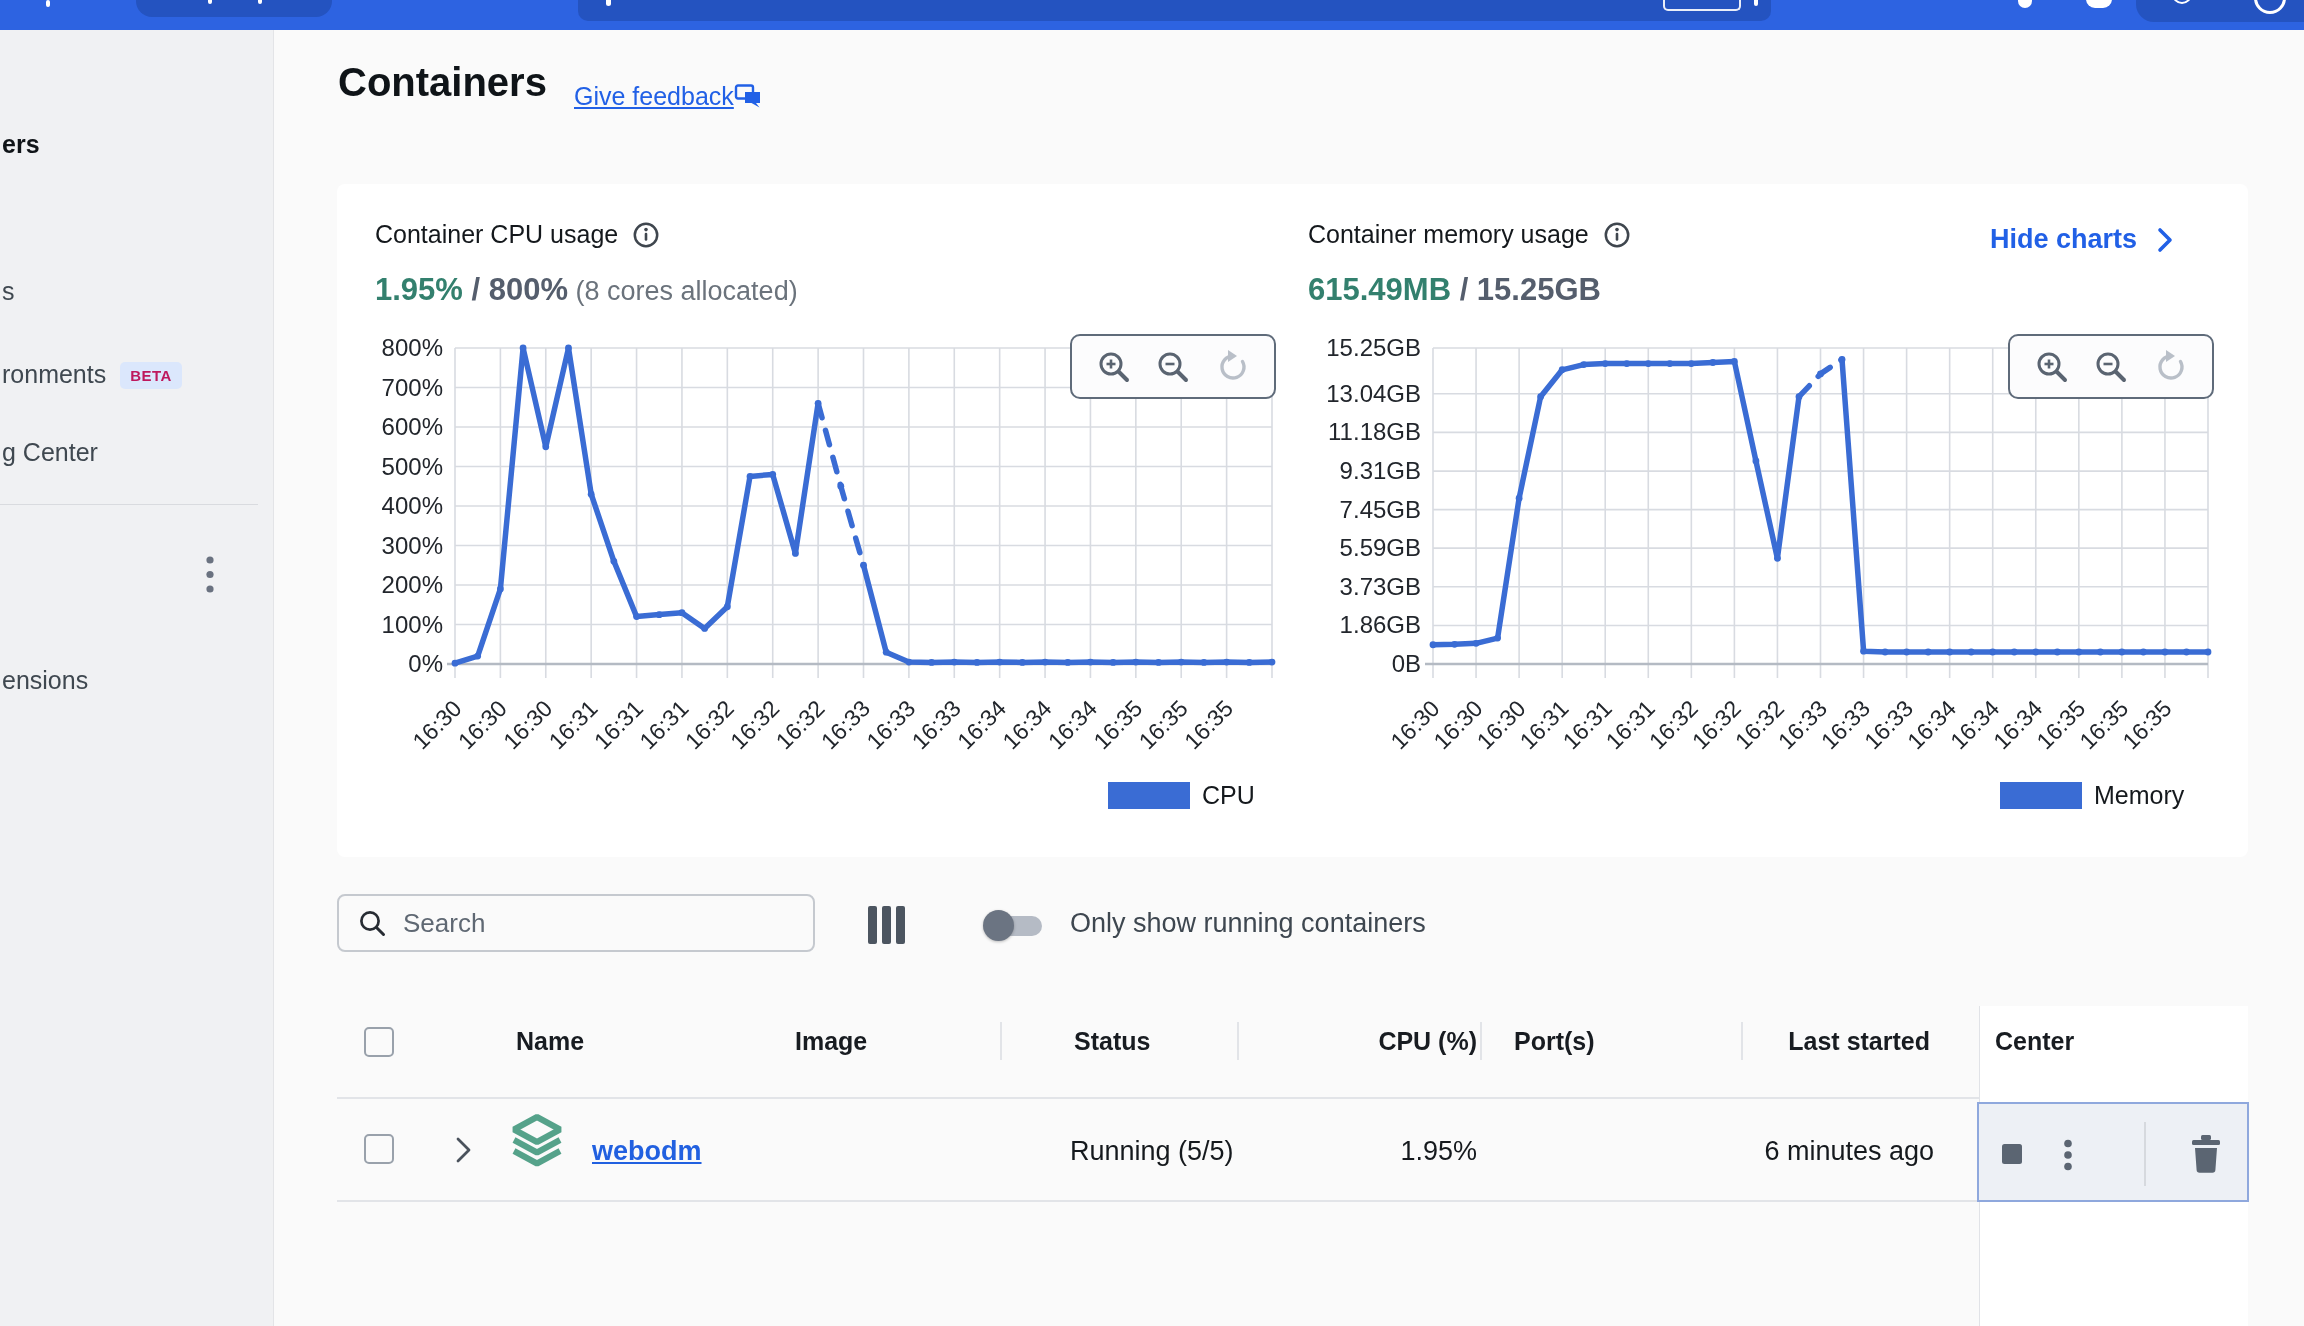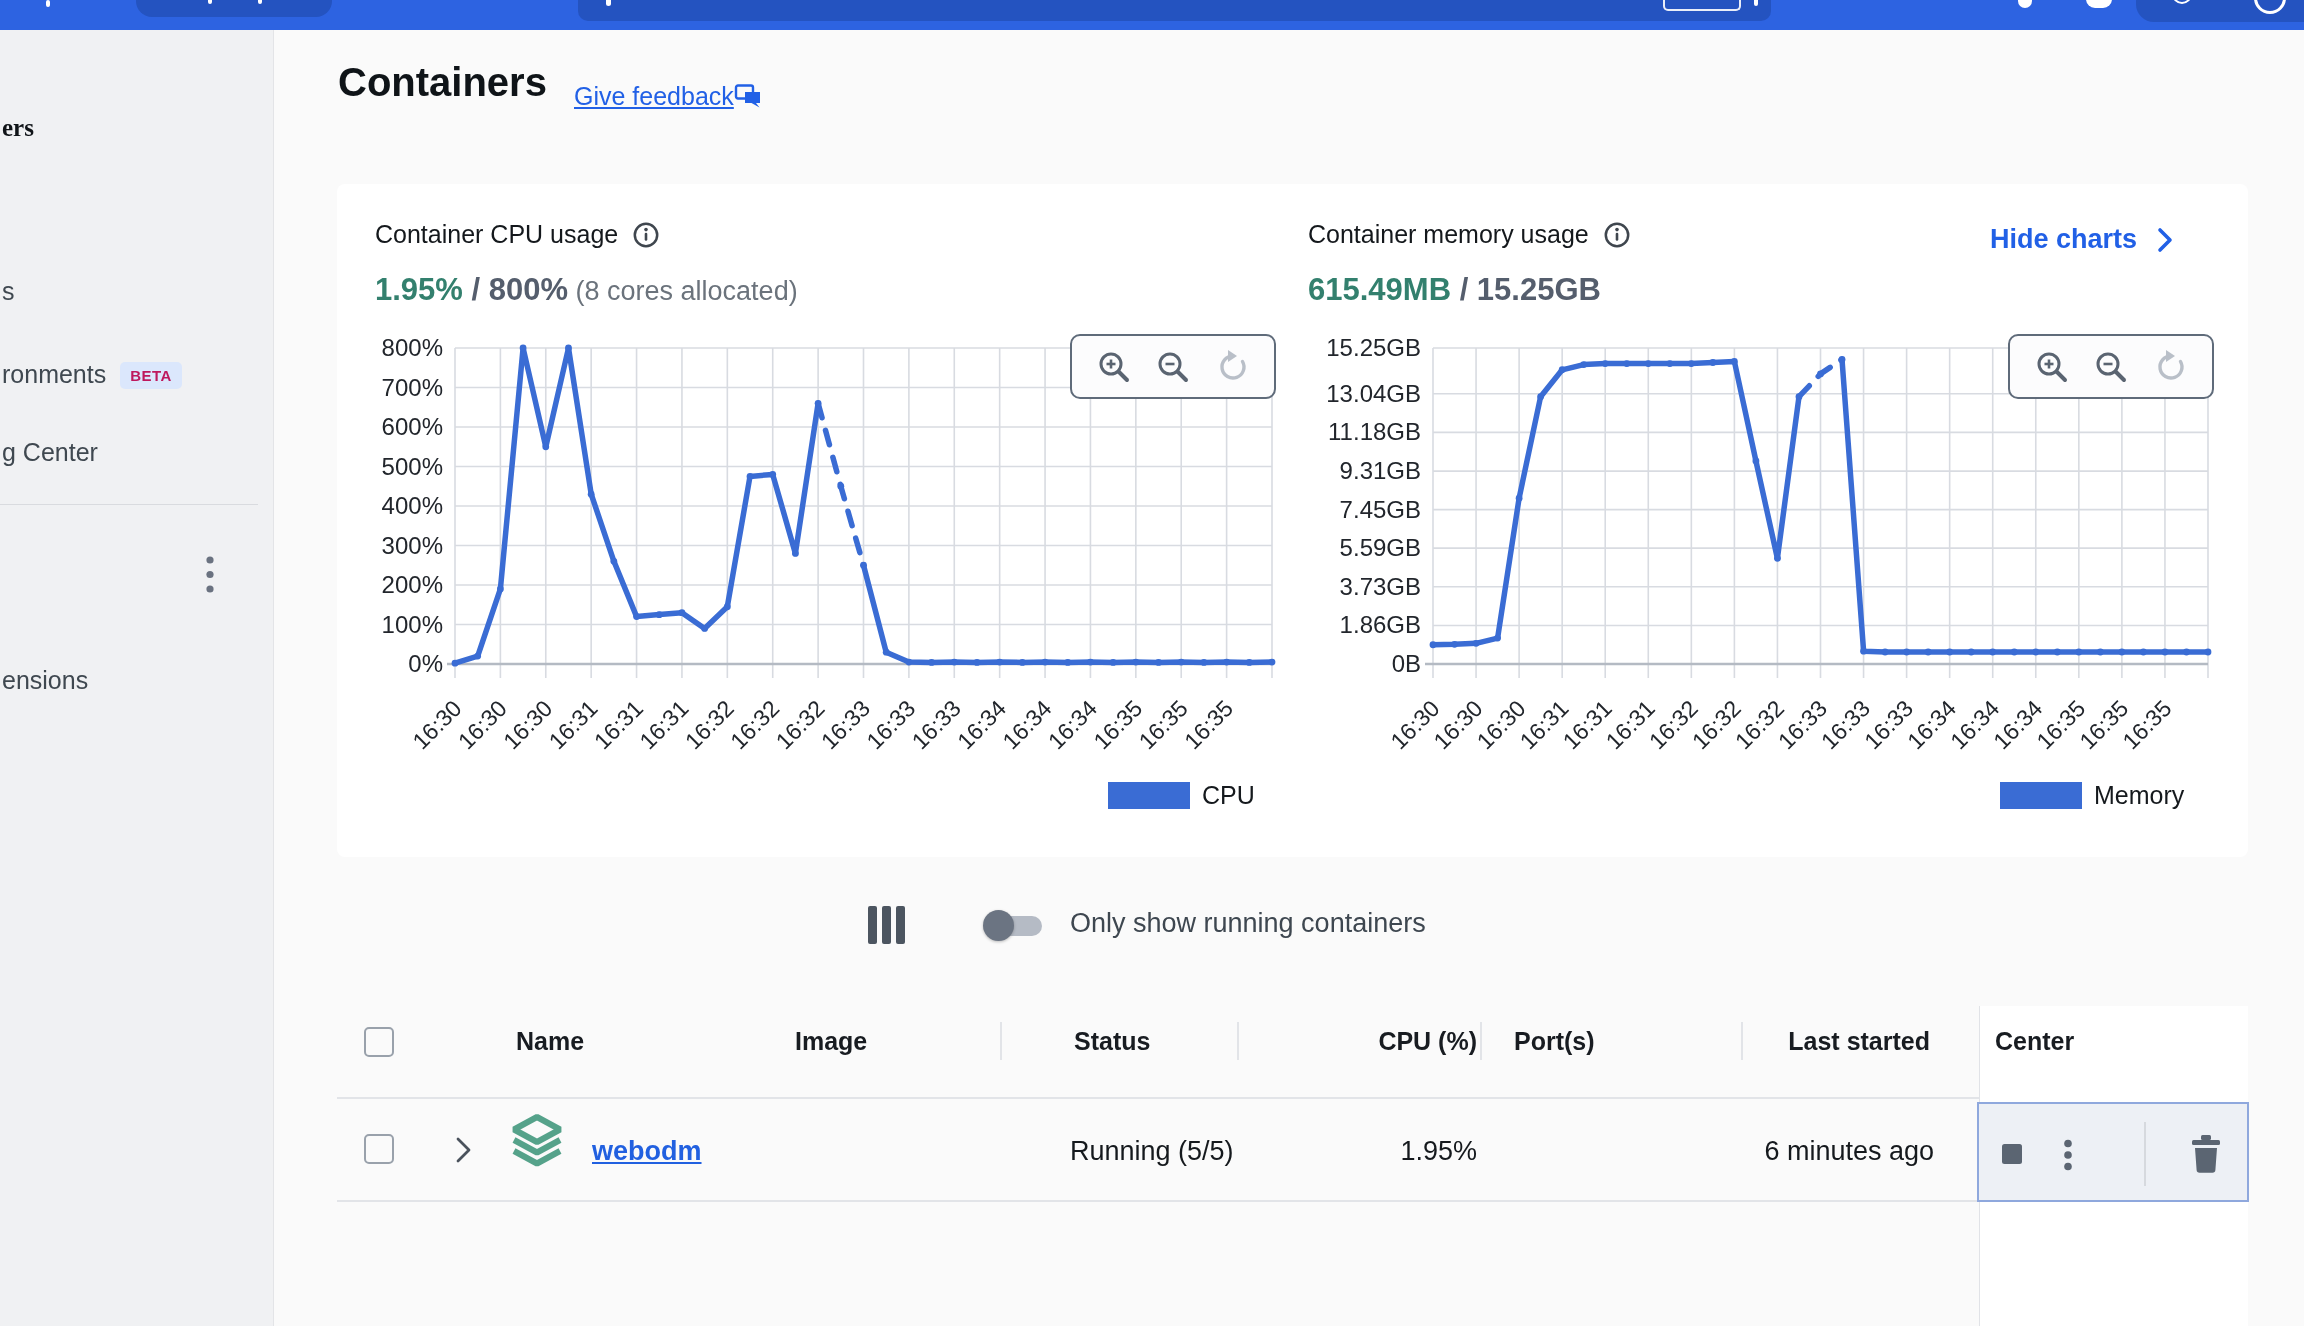--- a/index.html
+++ b/index.html
@@ -76,21 +76,21 @@
     </div>
     <div class="tb-frag" style="left:2018px;top:-3px;width:14px;height:11px;border-radius:0 0 7px 7px;"></div>
     <div class="tb-frag" style="left:2086px;top:-4px;width:26px;height:12px;border-radius:0 0 9px 9px;"></div>
     <div class="tb-rightpill">
       <div class="tb-circ" style="left:36px;top:-8px;width:16px;height:16px;border-width:2.5px;"></div>
       <div class="tb-circ" style="left:118px;top:-10px;width:26px;height:26px;"></div>
     </div>
   </div>
 
   <aside class="sidebar">
-    <div class="side-item side-sel" style="top:84px;font-family:Liberation Serif, serif;">ers</div>
+    <div class="side-item side-sel" style="top:100px;">ers</div>
     <div class="side-item" style="top:247px;">s</div>
     <div class="side-item" style="top:330px;"><span>ronments</span><span class="beta">BETA</span></div>
     <div class="side-item" style="top:408px;">g Center</div>
     <div class="side-div"></div>
     <svg style="position:absolute;left:204px;top:524px;" width="12" height="44">
       <circle cx="6" cy="6" r="3.6" fill="#6a7280"></circle>
         <circle cx="6" cy="20.5" r="3.6" fill="#6a7280"></circle>
         <circle cx="6" cy="35" r="3.6" fill="#6a7280"></circle>
     </svg>
     <div class="side-item" style="top:636px;">ensions</div>
@@ -362,20 +362,27 @@
       <circle cx="15" cy="15" r="10" fill="none" stroke="#5a6471" stroke-width="3"></circle>
       <line x1="22.5" y1="22.5" x2="31" y2="31" stroke="#5a6471" stroke-width="4" stroke-linecap="round"></line>
       <line x1="10.5" y1="15" x2="19.5" y2="15" stroke="#5a6471" stroke-width="2.6"></line>
     </svg>
     <svg width="36" height="36" viewBox="0 0 36 36">
       <path d="M 27.5 12.5 A 11 11 0 1 1 18 7" fill="none" stroke="#b9bfc8" stroke-width="3.4" stroke-linecap="round"></path>
       <polygon points="13,1 22,7 13,13" fill="#b9bfc8"></polygon>
     </svg>
   </div>
 
+  <div class="searchbox">
+    <svg width="30" height="30" viewBox="0 0 30 30">
+      <circle cx="13" cy="13" r="8.6" fill="none" stroke="#272c33" stroke-width="2.7"></circle>
+      <line x1="19.5" y1="19.5" x2="26.5" y2="26.5" stroke="#272c33" stroke-width="3" stroke-linecap="round"></line>
+    </svg>
+    <input type="text" placeholder="Search" style="">
+  </div>
   <svg class="colicon" viewBox="0 0 40 40">
     <rect x="1" y="1" width="9" height="38" rx="2" fill="#4c5560"></rect>
     <rect x="15" y="1" width="9" height="38" rx="2" fill="#4c5560"></rect>
     <rect x="29" y="1" width="9" height="38" rx="2" fill="#4c5560"></rect>
   </svg>
   <div class="toggle">
     <div class="track"></div>
     <div class="knob"></div>
   </div>
   <div class="toggle-label">Only show running containers</div>

